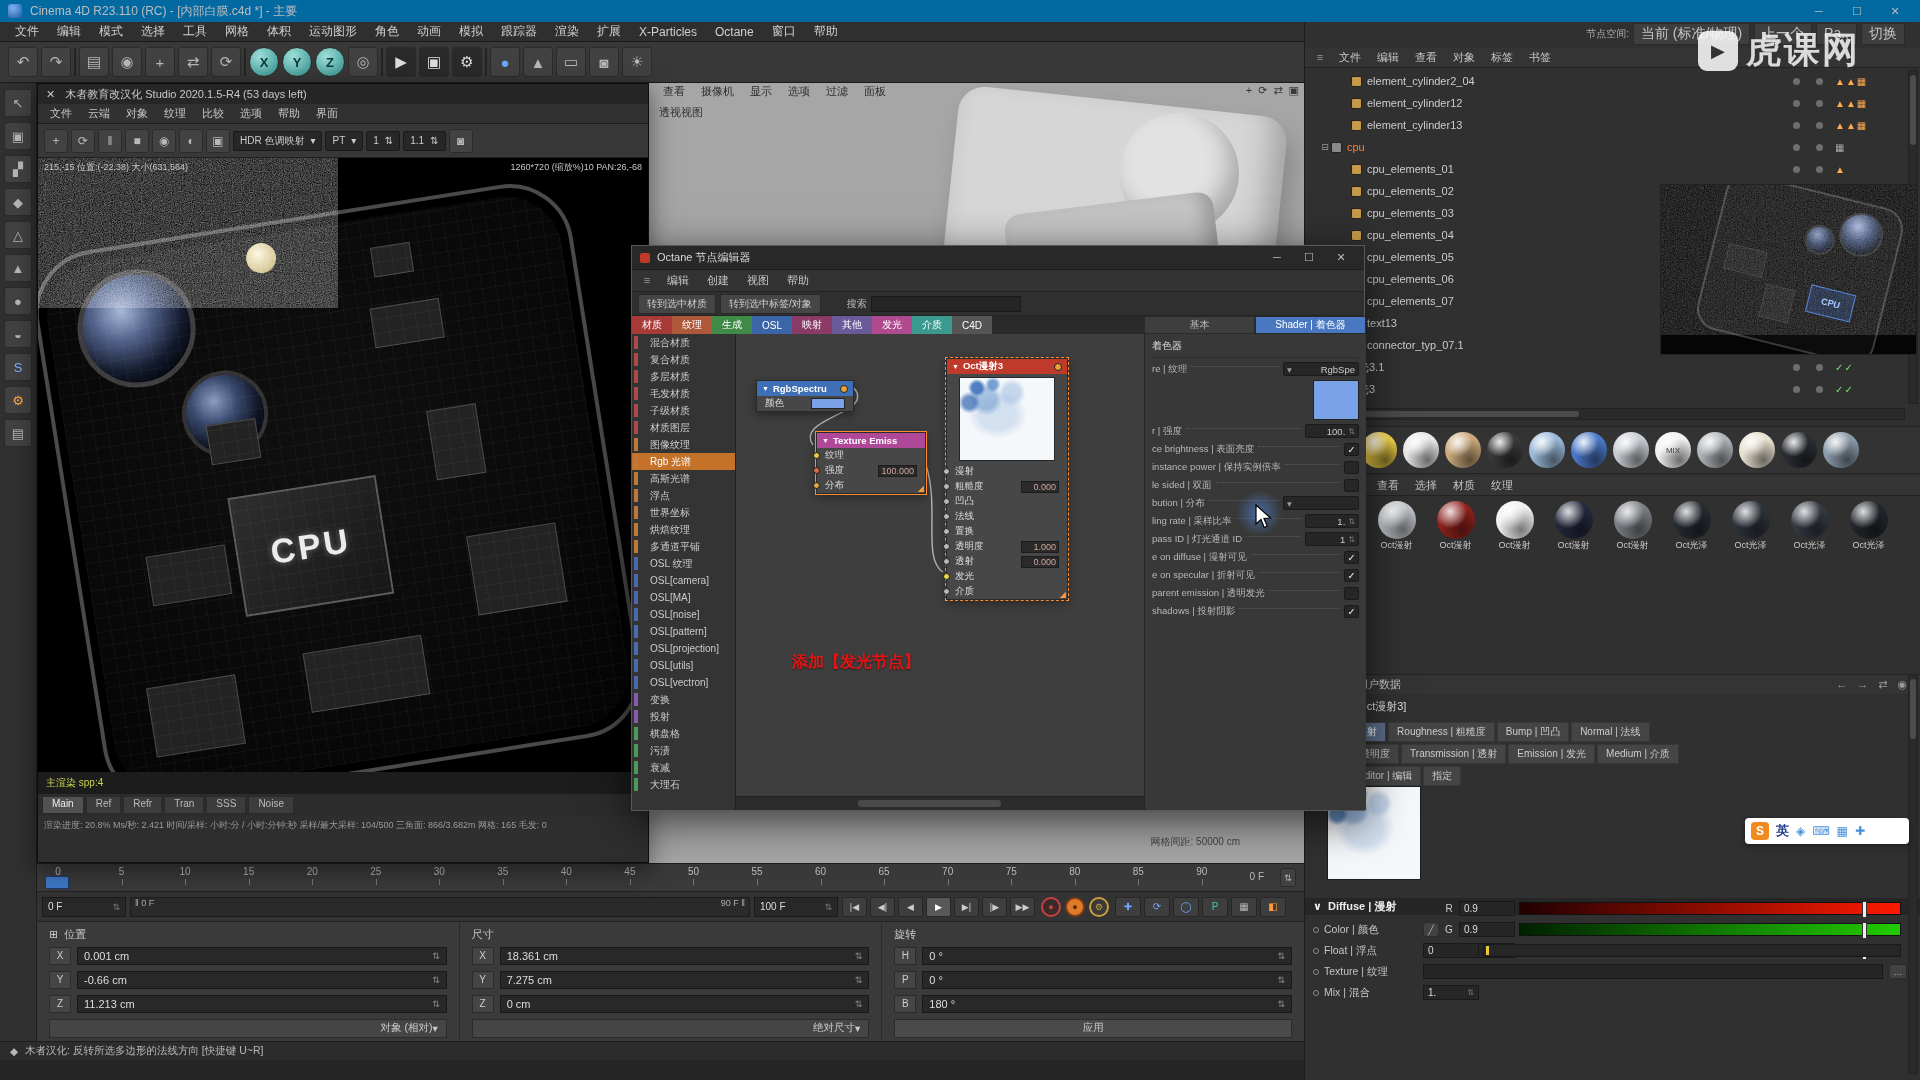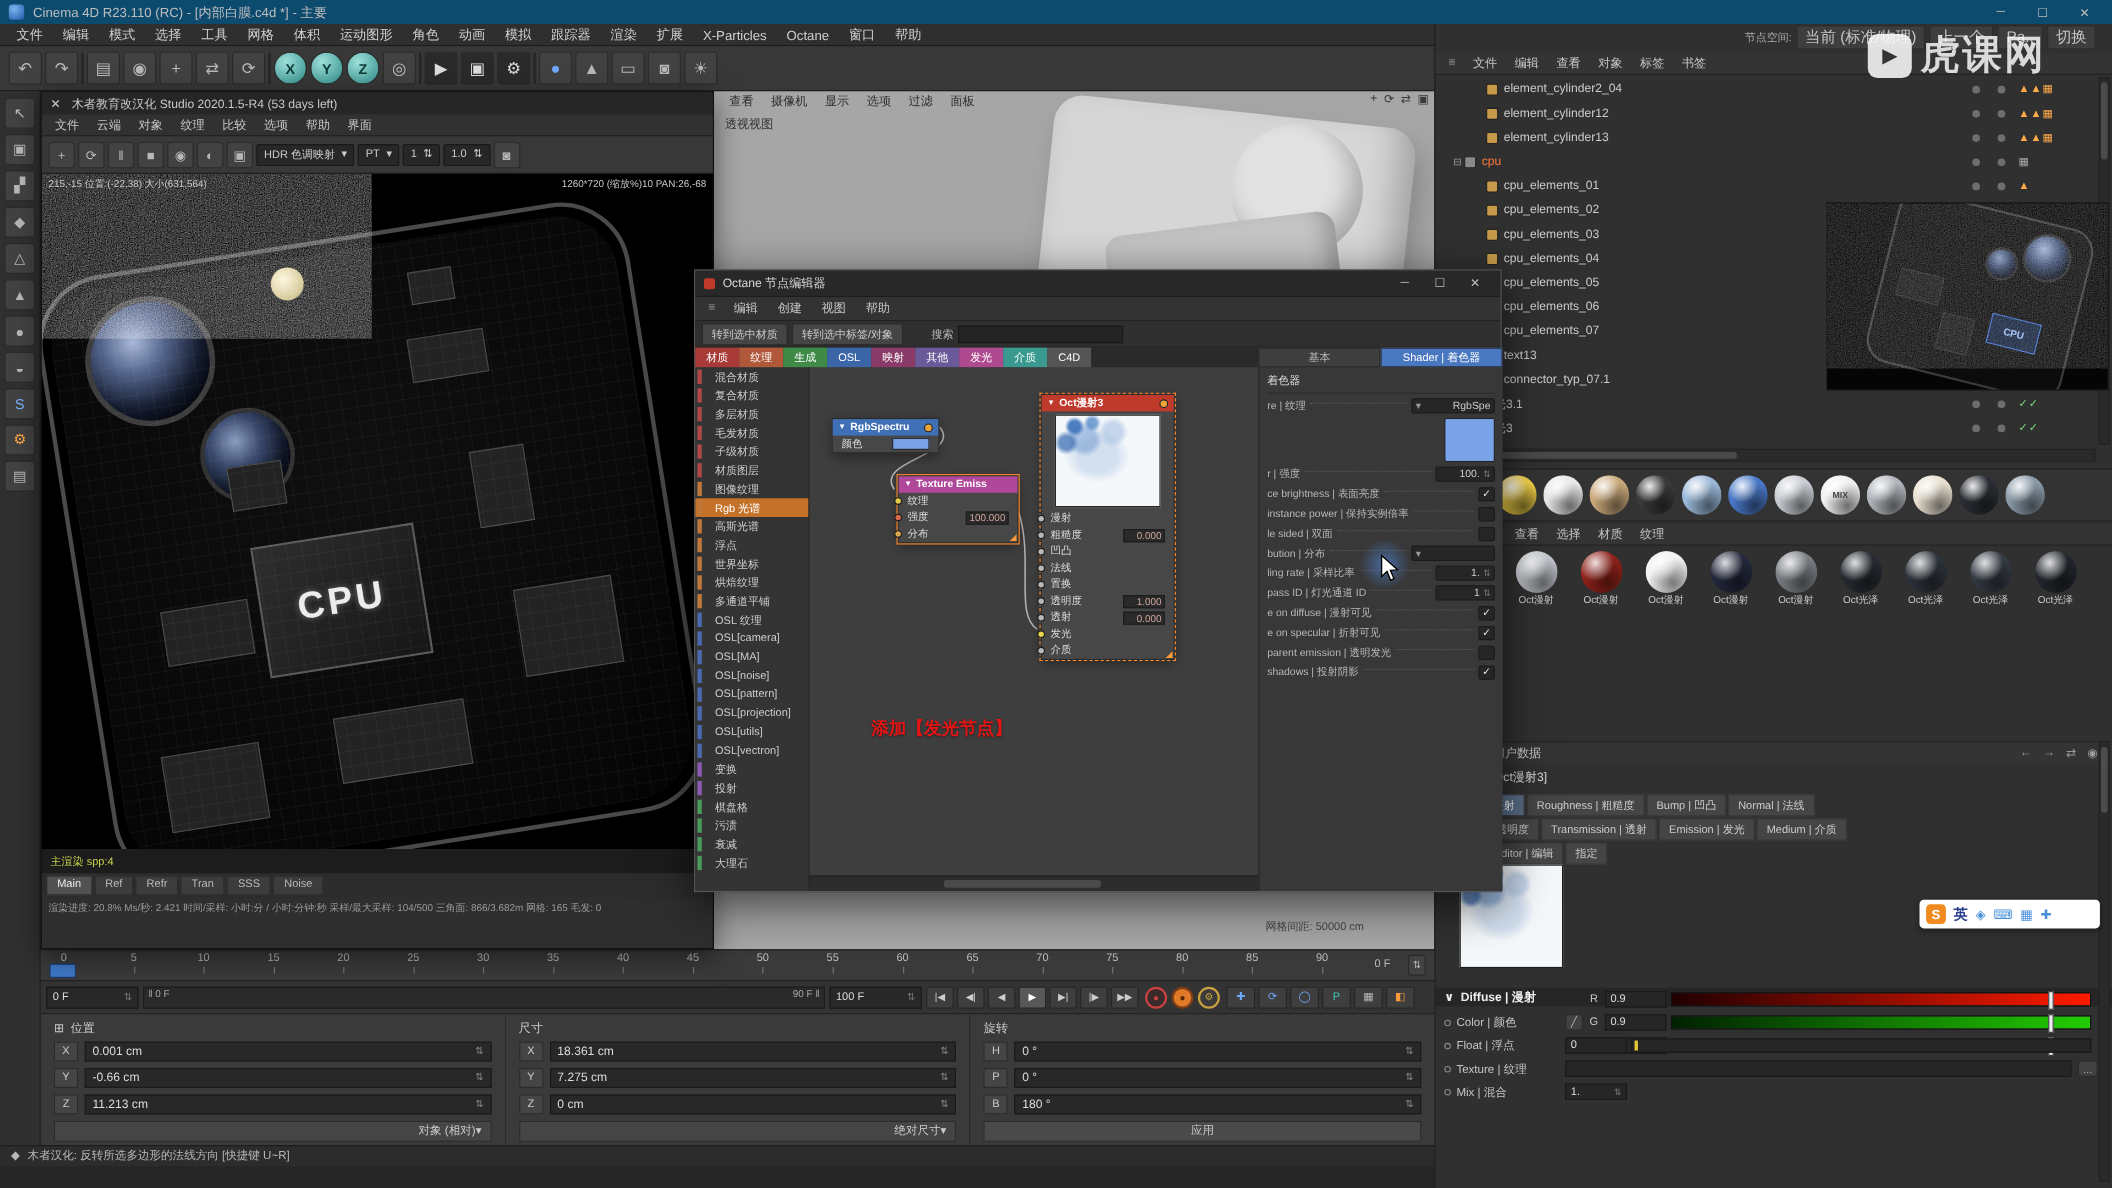--- a/index.html
+++ b/index.html
@@ -2,21 +2,21 @@
 <html><head>
 <meta charset="utf-8">
 <style>
 *{margin:0;padding:0;box-sizing:border-box}
 html,body{background:#1a1a1a}
 body{font-family:"Liberation Sans","DejaVu Sans",sans-serif}
 .screen{position:relative;width:1920px;height:1080px;background:#2d2d2d;overflow:hidden;color:#c6c6c6;font-size:12px}
 .abs{position:absolute}
 .tile{display:flex;align-items:center;justify-content:center;background:#424242;border:1px solid #2b2b2b;border-radius:3px;color:#b8b8b8}
 
-.titlebar{left:0;top:0;width:1920px;height:22px;background:#0c4a6e;display:flex;align-items:center;gap:8px;padding:0 8px;color:#bdbdbd}
+.titlebar{left:0;top:0;width:1920px;height:22px;background:#0369a1;display:flex;align-items:center;gap:8px;padding:0 8px;color:#bdbdbd}
 .appicon{width:14px;height:14px;border-radius:3px;background:radial-gradient(circle at 35% 30%,#7db4f0,#1f57a8)}
 .wbtns{margin-left:auto;display:flex;gap:4px}
 .wb{width:34px;text-align:center;font-size:11px;color:#bbb}
 .menubar{left:0;top:22px;width:1304px;height:20px;background:#2f2f2f;border-bottom:1px solid #1a1a1a;display:flex;align-items:center;padding-left:6px}
 .mitem{padding:0 9px;font-size:12px;color:#d0d0d0}
 .toolbar{left:0;top:42px;width:1304px;height:41px;background:#383838;border-bottom:1px solid #1a1a1a;display:flex;align-items:center;gap:3px;padding-left:8px}
 .tico{width:30px;height:30px;font-size:15px}
 .tico.axis{border-radius:50%;background:radial-gradient(circle at 35% 30%,#9fe0da,#2e8d8a);color:#0b3a38;font-weight:700;font-size:13px}
 .tico.dark{background:#2a2a2a;color:#ddd}
 .tico.blue{color:#6fa8ff}
@@ -131,21 +131,21 @@
 .tdots{margin-left:auto;display:flex;gap:16px;margin-right:12px}
 .tdot{width:7px;height:7px;border-radius:50%;background:#6e6e6e}
 .ttags{width:64px;font-size:10px;letter-spacing:1px;white-space:nowrap}
 .tag-or{color:#ffab4a}.tag-green{color:#7ae07a}.tag-gr{color:#aaa}
 .omhscroll{position:absolute;left:0;top:386px;width:600px;height:12px;background:#2a2a2a;border:1px solid #222}
 .omhscroll i{position:absolute;left:4px;top:2px;width:45%;height:6px;background:#4a4a4a;border-radius:3px}
 .omscroll{position:absolute;right:2px;top:48px;width:10px;height:334px;background:#2a2a2a;border:1px solid #222}
 .omscroll i{position:absolute;left:1px;top:4px;width:6px;height:70px;background:#4c4c4c;border-radius:3px}
 .shelf{position:absolute;left:0;top:404px;width:616px;height:48px;background:#333;display:flex;gap:6px;align-items:center;padding:0 8px;border-top:1px solid #222;border-bottom:1px solid #222;overflow:hidden}
 .shelf-mini{width:18px;height:18px;font-size:10px}
-.sphere{flex:0 0 36px;width:36px;height:36px;border-radius:50%;display:flex;align-items:center;justify-content:center;font-size:8px;font-weight:700;color:#444;background-image:radial-gradient(circle at 35% 28%,rgba(255,255,255,.9),rgba(255,255,255,0) 42%),radial-gradient(circle at 68% 78%,rgba(0,0,0,.55),rgba(0,0,0,0) 58%)}
+.sphere{flex:0 0 36px;width:36px;height:36px;border-radius:50%;display:flex;align-items:center;justify-content:center;font-size:8px;font-weight:400;color:#444;background-image:radial-gradient(circle at 35% 28%,rgba(255,255,255,.9),rgba(255,255,255,0) 42%),radial-gradient(circle at 68% 78%,rgba(0,0,0,.55),rgba(0,0,0,0) 58%)}
 .mat-menu{position:absolute;left:0;top:454px;width:616px;height:20px;background:#343434;display:flex;align-items:center;padding-left:6px;border-bottom:1px solid #222}
 .mat-menu .mm{padding:0 8px;font-size:11px}
 .thumbs{position:absolute;left:0;top:476px;width:616px;height:58px;display:flex;gap:2px;padding:2px 4px}
 .mthumb{width:57px}
 .mball{width:38px;height:38px;margin:1px auto 0;border-radius:50%;background-image:radial-gradient(circle at 35% 28%,rgba(255,255,255,.85),rgba(255,255,255,0) 45%),radial-gradient(circle at 66% 76%,rgba(0,0,0,.5),rgba(0,0,0,0) 60%)}
 .mlabel{font-size:9px;color:#ccc;text-align:center;white-space:nowrap;overflow:hidden}
 
 .ae-toolbar{position:absolute;left:0;top:652px;width:616px;height:20px;background:#343434;border-top:1px solid #222;display:flex;align-items:center;padding:0 6px}
 .ae-toolbar .mm{padding:0 8px;font-size:11px}
 .ae-icons{margin-left:auto;display:flex;gap:10px;color:#999;font-size:11px;padding-right:8px}
@@ -344,21 +344,21 @@
         </span>
       <span class="vsel" style="max-width:54px">
           <span>PT</span>
           <span>▾</span>
         </span>
       <span class="vsel" style="max-width:44px">
           <span>1</span>
           <span>⇅</span>
         </span>
       <span class="vsel" style="max-width:48px">
-          <span>1.0</span>
+          <span>1.1</span>
           <span>⇅</span>
         </span>
       <span class="tile vtool">◙</span>
     </div>
     <div class="vrender">
       <span class="ovl" style="left:6px">215,-15 位置:(-22,38) 大小(631,564)</span>
       <span class="ovl" style="right:6px">1260*720 (缩放%)10 PAN:26,-68</span>
       <div class="phone">
         <div class="phone-edge"></div>
         <div class="pcb">

